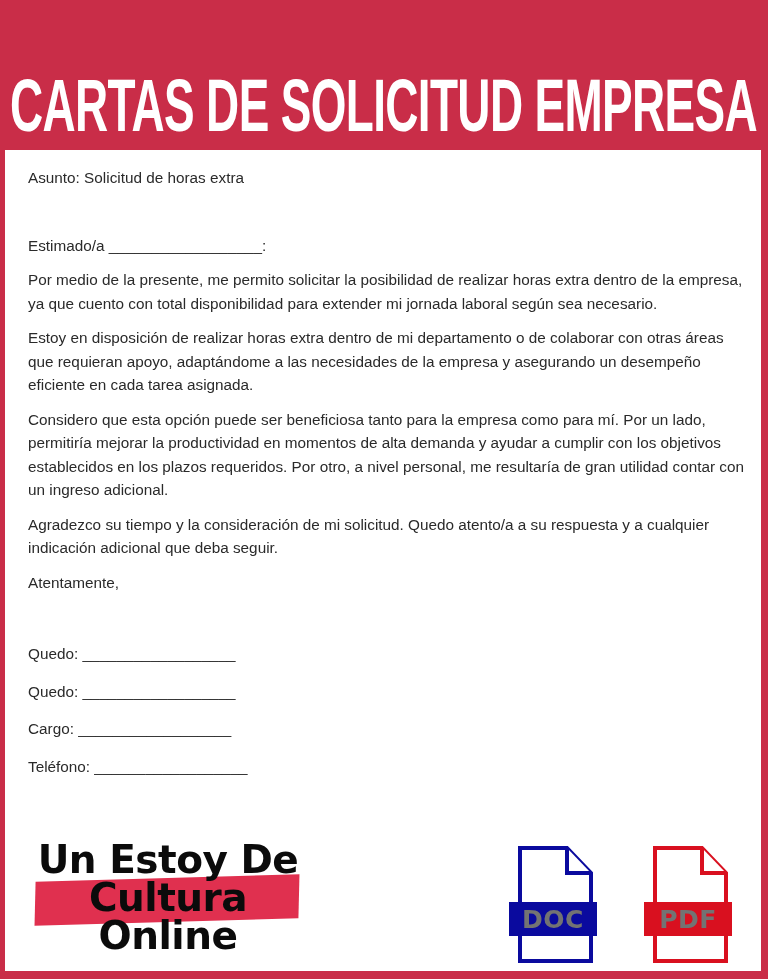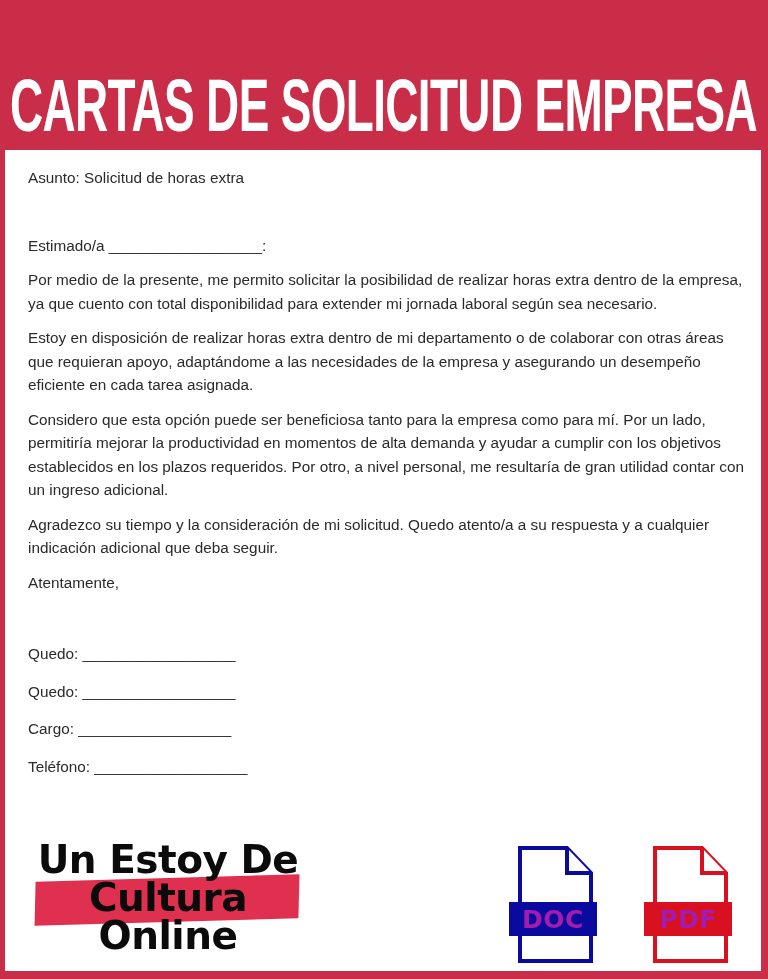--- a/index.html
+++ b/index.html
@@ -62,21 +62,21 @@
     .logo-line.l2 { top: 38px; }
     .logo-line.l3 { top: 76px; }
 
     .file-icon {
       position: absolute; top: 695px; width: 96px; height: 120px;
     }
     .file-icon svg { position: absolute; left: 0; top: 0; }
     .file-label {
       position: absolute; left: 0; top: 57px; width: 96px; height: 34px;
       display: flex; align-items: center; justify-content: center;
-      color: #a21caf; font-family: "DejaVu Sans", sans-serif;
+      color: #737373; font-family: "DejaVu Sans", sans-serif;
       font-weight: bold; font-size: 25px; letter-spacing: 0.5px;
     }
     .doc-icon { left: 500px; }
     .pdf-icon { left: 635px; }
   </style>
 </head>
 <body>
 
 <div class="header">
   <div class="header-title">CARTAS DE SOLICITUD EMPRESA</div>

